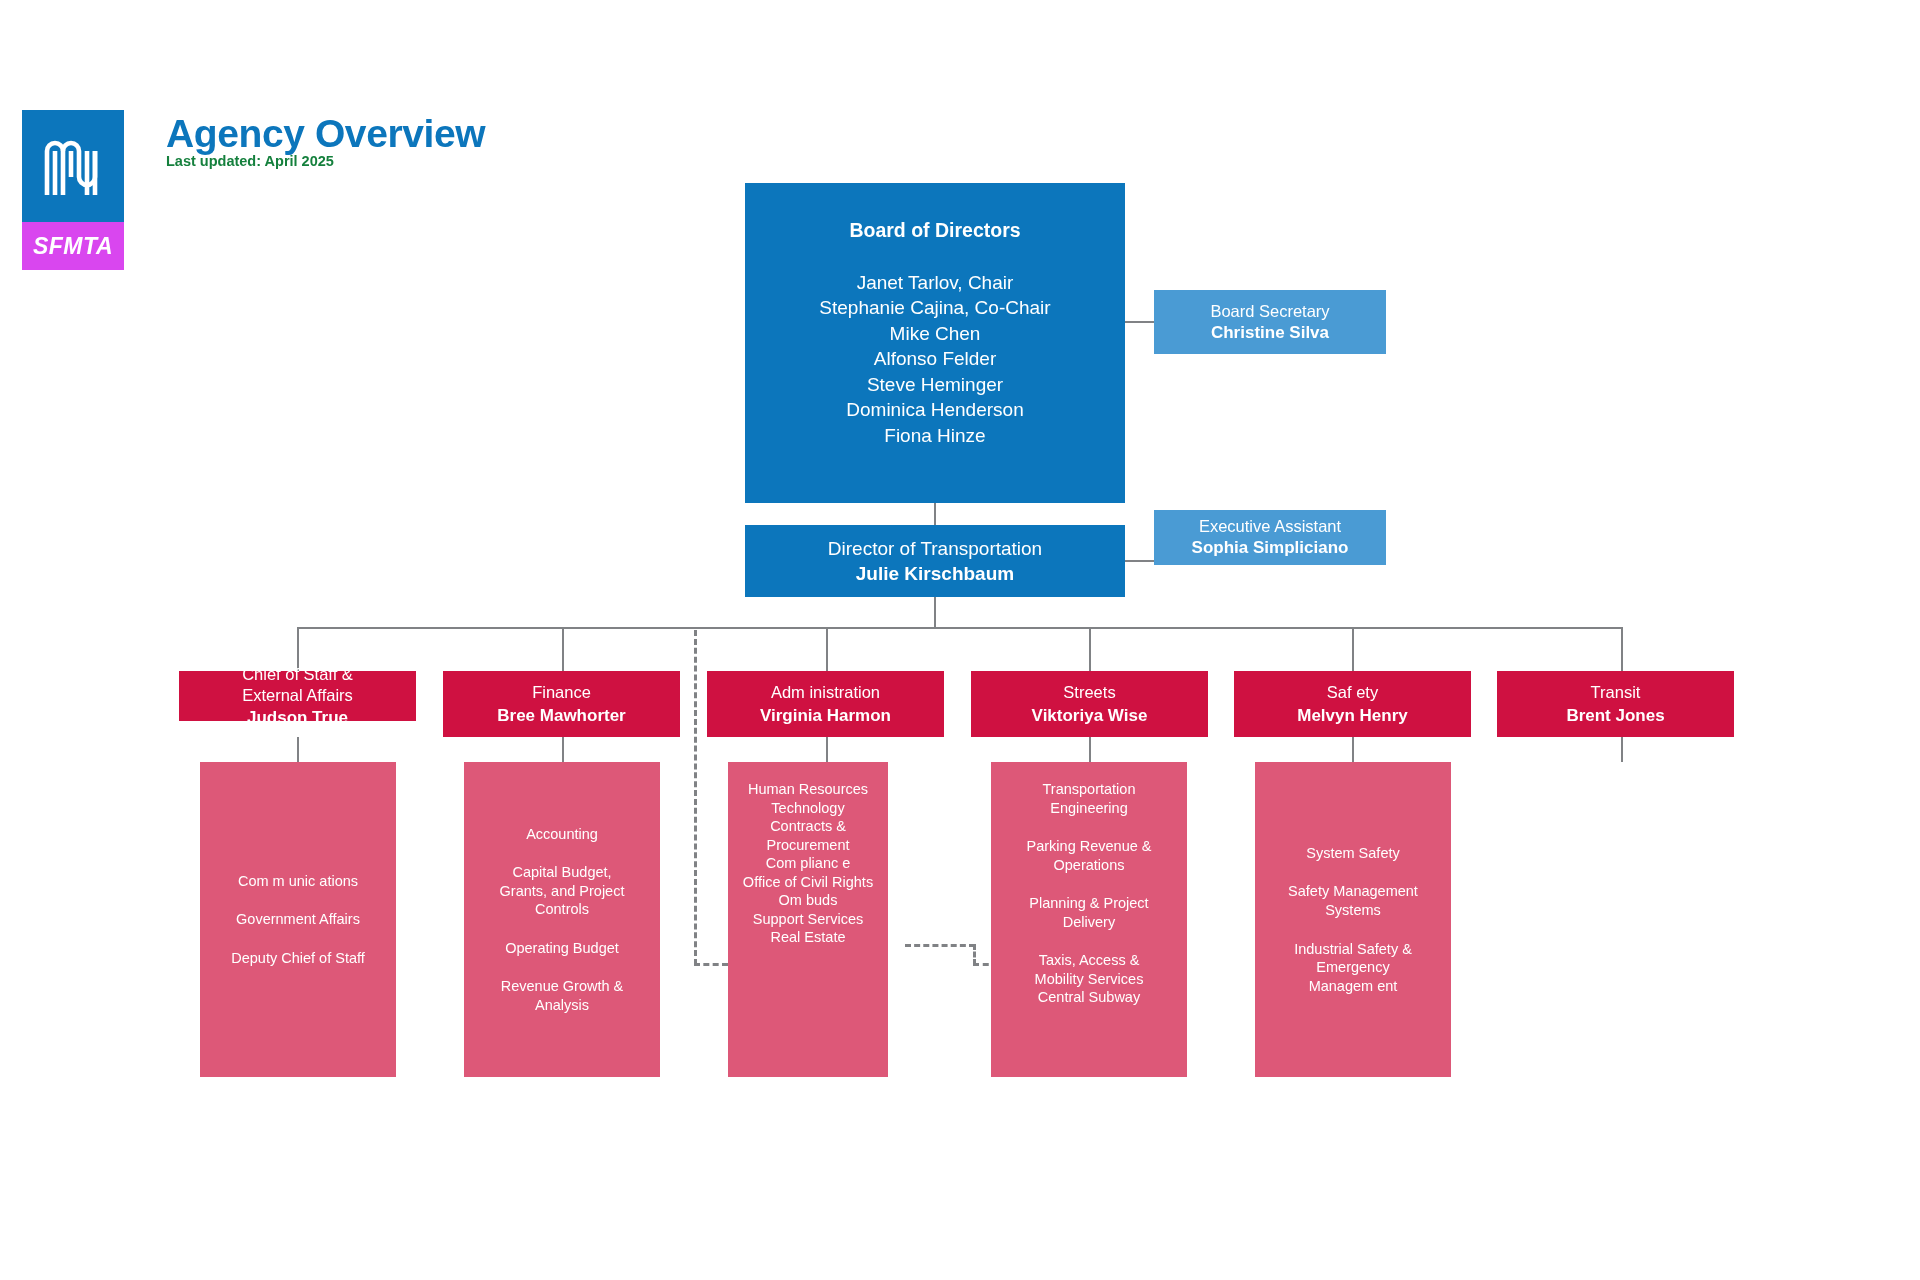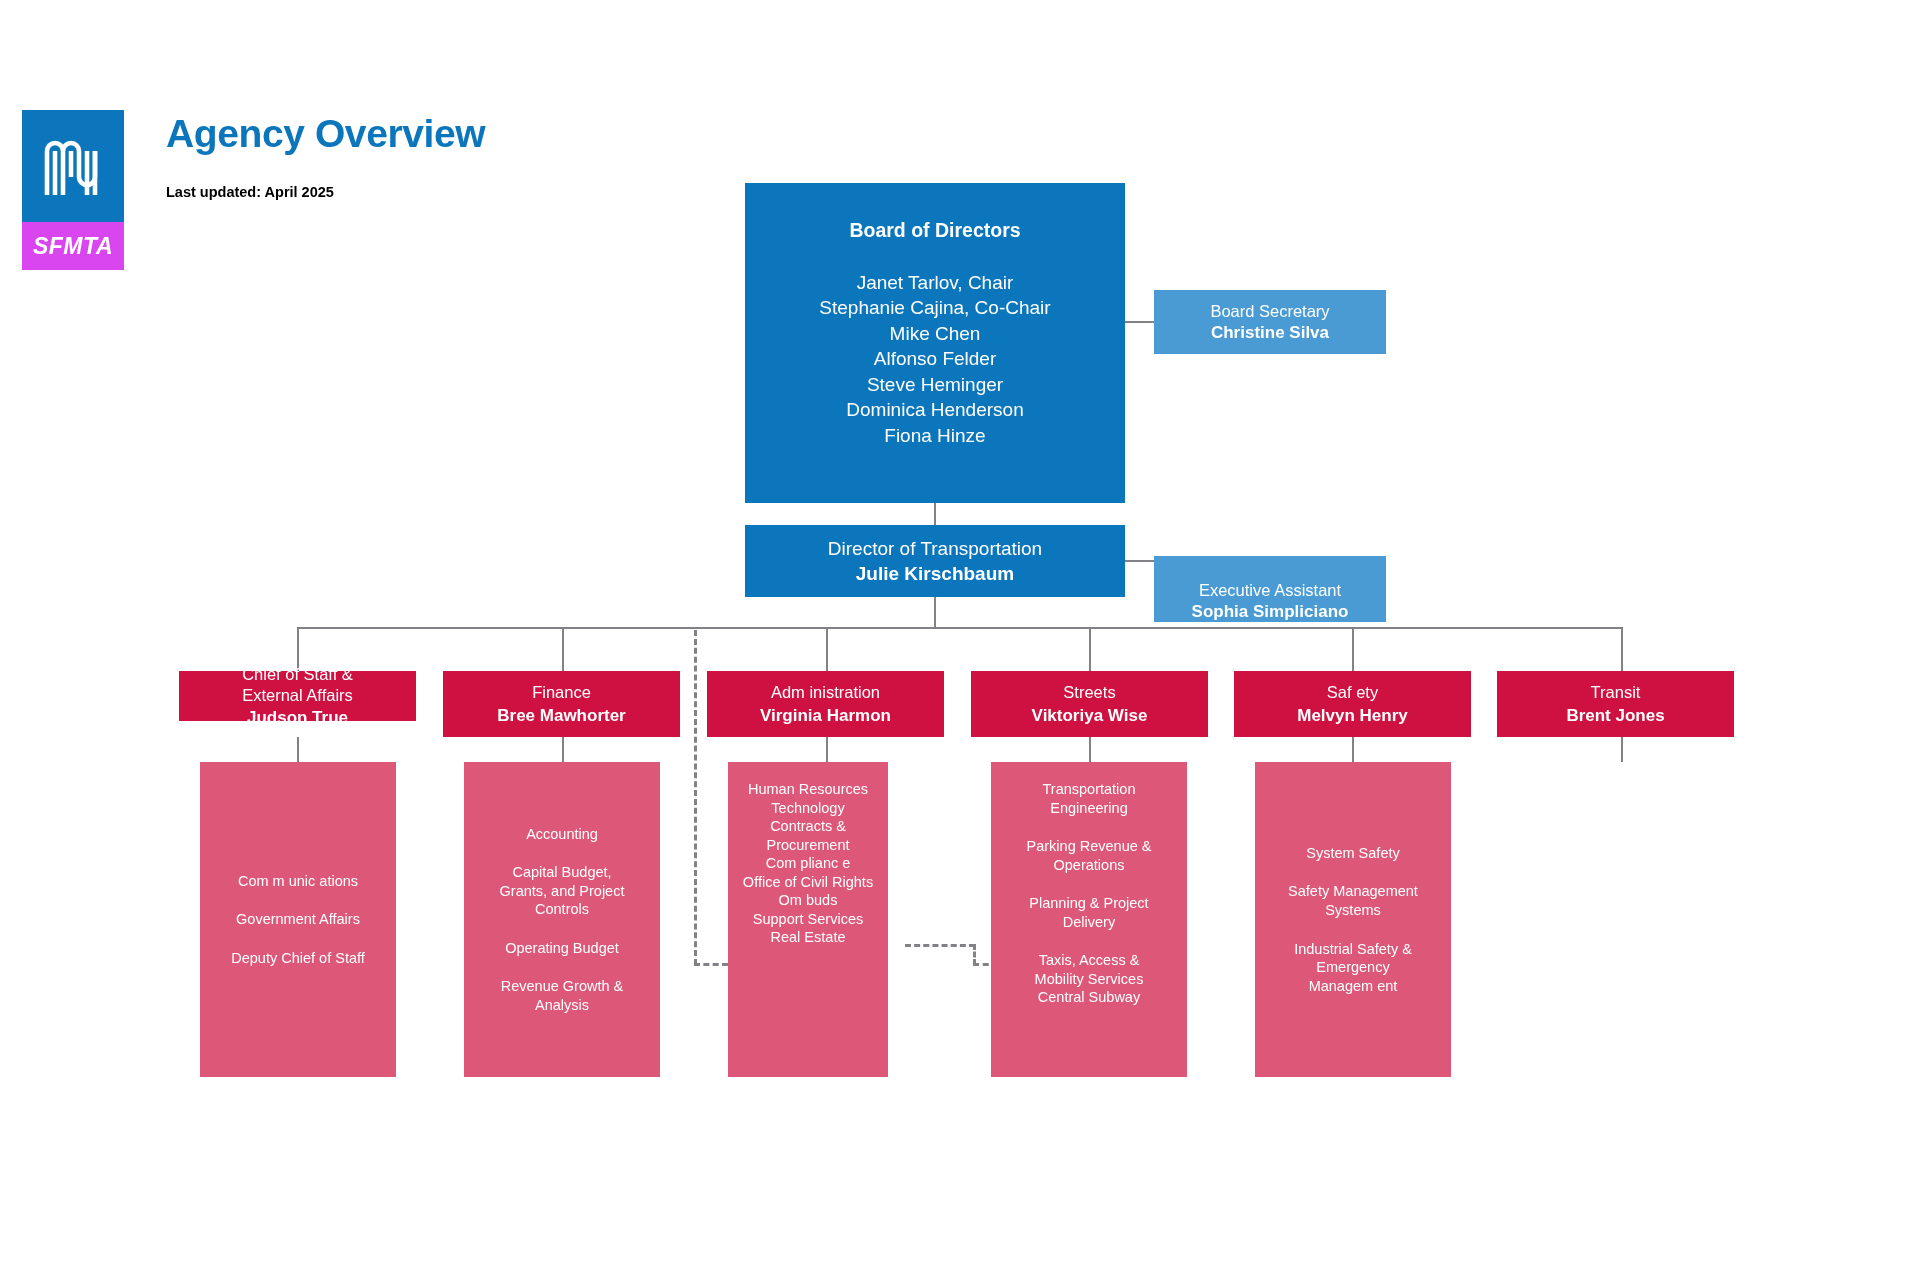--- a/index.html
+++ b/index.html
@@ -14,21 +14,21 @@
   .canvas{position:relative;width:1920px;height:1280px;}
 
   
   .brand{position:absolute;left:22px;top:110px;display:flex;align-items:flex-start;}
   .logo{width:102px;height:160px;display:flex;flex-direction:column;}
   .logo-top{flex:0 0 112px;background:#0c76bc;display:flex;align-items:center;justify-content:center;}
   .logo-bottom{flex:1 1 auto;background:#d946ef;display:flex;align-items:center;justify-content:center;font-style:italic;}
   .logo-bottom span{color:#fff;font-weight:bold;font-size:23px;letter-spacing:.5px;}
   .titleblock{margin-left:42px;padding-top:4px;}
   .apptitle{color:#0c76bc;font-size:39px;font-weight:bold;letter-spacing:-.4px;line-height:1;}
-  .subtitle{color:#000000;font-size:14.5px;font-weight:bold;margin-top:31px;}
+  .subtitle{color:#15803d;font-size:14.5px;font-weight:bold;margin-top:0;}
 
   
   .node{position:absolute;box-sizing:border-box;display:flex;flex-direction:column;
         align-items:center;justify-content:center;text-align:center;color:#ffffff;}
 
   .blue-dark{background:#0c76bc;}
   .blue-light{background:#4a9bd4;}
 
   
   #board-of-directors{left:745px;top:183px;width:380px;height:320px;justify-content:flex-start;padding-top:36px;}
@@ -36,21 +36,21 @@
   #board-of-directors .member{font-size:19px;line-height:1.34;}
 
   #board-secretary{left:1154px;top:290px;width:232px;height:64px;}
   #board-secretary .r{font-size:16.5px;}
   #board-secretary .n{font-size:17px;font-weight:bold;margin-top:2px;}
 
   #director-of-transportation{left:745px;top:525px;width:380px;height:72px;}
   #director-of-transportation .r{font-size:19px;}
   #director-of-transportation .n{font-size:19px;font-weight:bold;margin-top:3px;}
 
-  #executive-assistant{left:1154px;top:556px;width:232px;height:66px;justify-content:flex-end;}
+  #executive-assistant{left:1154px;top:510px;width:232px;height:55px;}
   #executive-assistant .r{font-size:16.5px;}
   #executive-assistant .n{font-size:17px;font-weight:bold;margin-top:2px;}
 
   
   .div-head{position:absolute;box-sizing:border-box;display:flex;flex-direction:column;
     align-items:center;justify-content:center;text-align:center;color:#fff;background:#cf1141;}
   .div-head .dept{font-size:16.5px;line-height:1.28;}
   .div-head .lead{font-size:17px;font-weight:bold;margin-top:2px;}
 
   .div-body{position:absolute;box-sizing:border-box;background:#dd5878;color:#fff;

